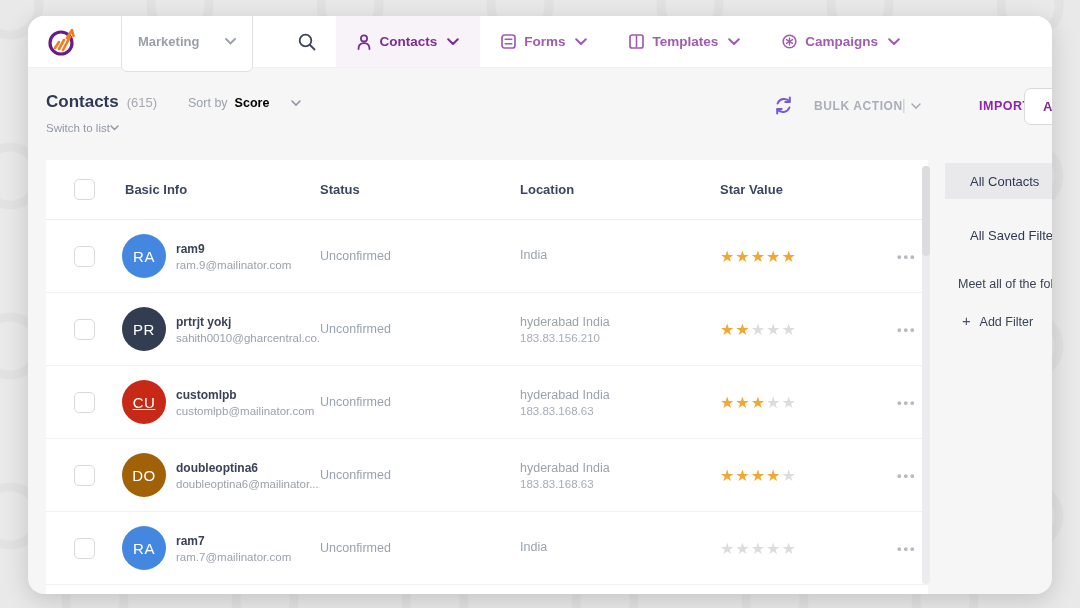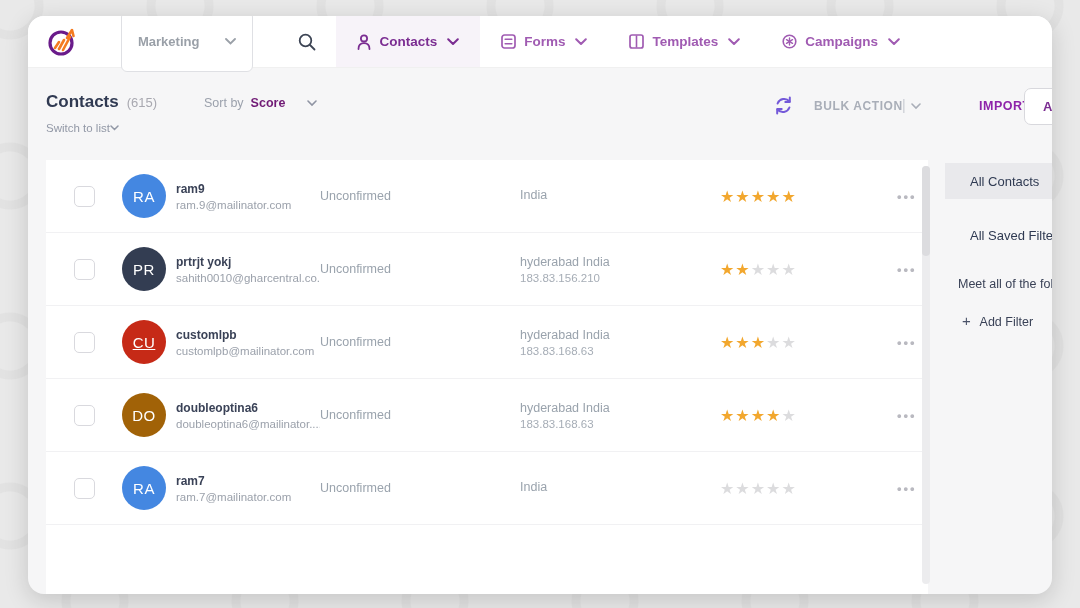--- a/index.html
+++ b/index.html
@@ -39,22 +39,22 @@
     color:#a05bb2; font-weight:bold; font-size:13.5px; cursor:pointer; white-space:nowrap;
   }
   .tab.active { background:#f7f3f9; color:#7b2d92; }
   .tab .chev { margin-left:2px; }
   
   .page-head { position:absolute; left:0; top:52px; width:100%; height:92px; }
   .title-line { position:absolute; left:18px; top:24px; display:flex; align-items:baseline; gap:8px; }
   .page-title { font-size:17px; font-weight:bold; color:#303a52; }
   .page-count { font-size:13px; color:#a8a8b0; }
   .sort-line { position:absolute; left:160px; top:28px; display:flex; align-items:center; gap:7px;
-    font-size:12.5px; color:#9ba1ac;margin-left:16px; }
-  .sort-value { color:#701a75; font-weight:bold; cursor:pointer; display:flex; align-items:center; gap:22px; }
+    font-size:12.5px; color:#9ba1ac; }
+  .sort-value { color:#000000; font-weight:bold; cursor:pointer; display:flex; align-items:center; gap:22px; }
   .switch-link { position:absolute; left:18px; top:54px; font-size:11.5px; color:#9298a6;
     display:flex; align-items:center; gap:0; cursor:pointer; }
   .head-right { position:absolute; right:0; left:0; top:22px; height:36px; pointer-events:none; }
   .head-right > * { pointer-events:auto; }
   .refresh-btn { position:absolute; left:746px; top:6px; cursor:pointer; }
   .bulk-btn { position:absolute; left:786px; top:9px; display:flex; align-items:center; gap:8px;
     font-size:12px; font-weight:bold; letter-spacing:0.6px; color:#a9aeb8; cursor:pointer; }
   .pipe { position:absolute; left:874px; top:7px; color:#c9ccd3; font-size:14px; }
   .import-btn { position:absolute; left:908px; top:9px; font-size:12.5px; font-weight:bold;
     letter-spacing:0.5px; color:#8e24aa; cursor:pointer;margin-left:43px; }
@@ -245,20 +245,28 @@
             </svg>
         </span>
       </span>
       <span class="pipe">|</span>
       <span class="import-btn">IMPORT</span>
       <button class="actions-btn">Act</button>
     </div>
   </div>
 
   <div class="table-panel">
+    <div class="tgrid thead">
+      <span class="cb"></span>
+      <span class="th basic">Basic Info</span>
+      <span class="th">Status</span>
+      <span class="th">Location</span>
+      <span class="th">Star Value</span>
+      <span></span>
+    </div>
     <div id="rows-container">
     <div class="tgrid row">
       <span class="cb"></span>
       <span class="avatar" style="background: rgb(68, 135, 225);">RA</span>
       <span class="name-cell">
         <div class="c-name">ram9</div>
         <div class="c-email">ram.9@mailinator.com</div>
       </span>
       <span class="c-status">Unconfirmed</span>
       <span>

